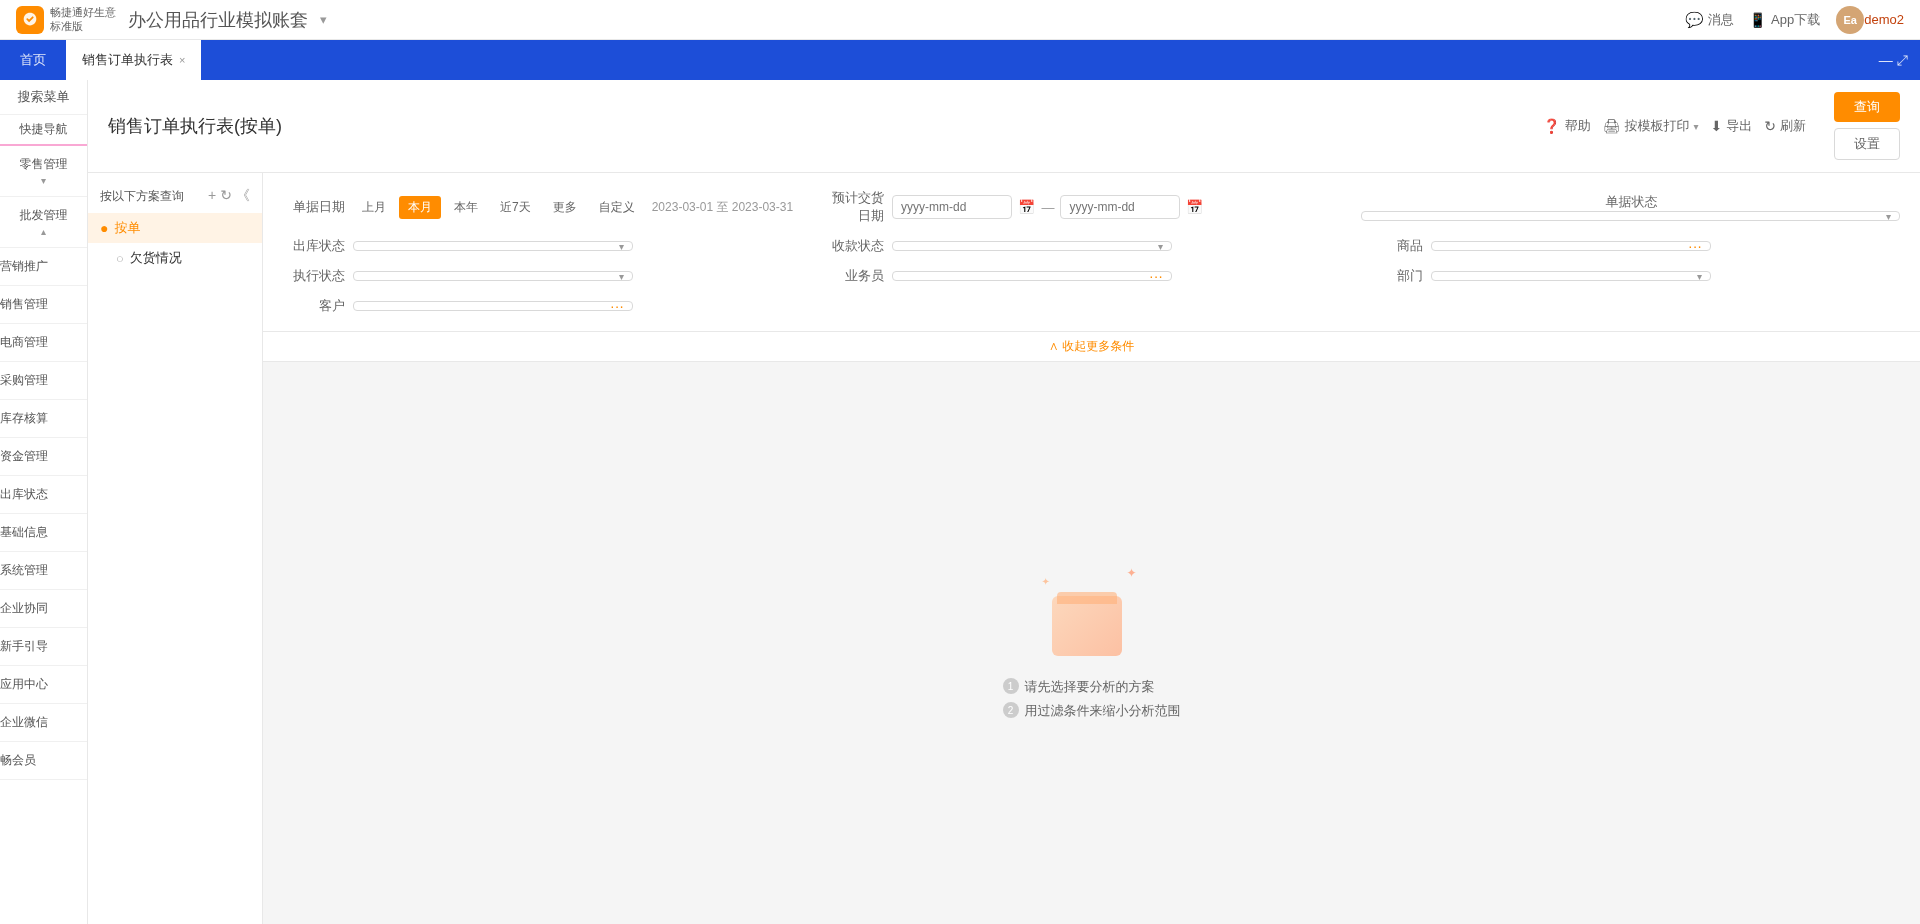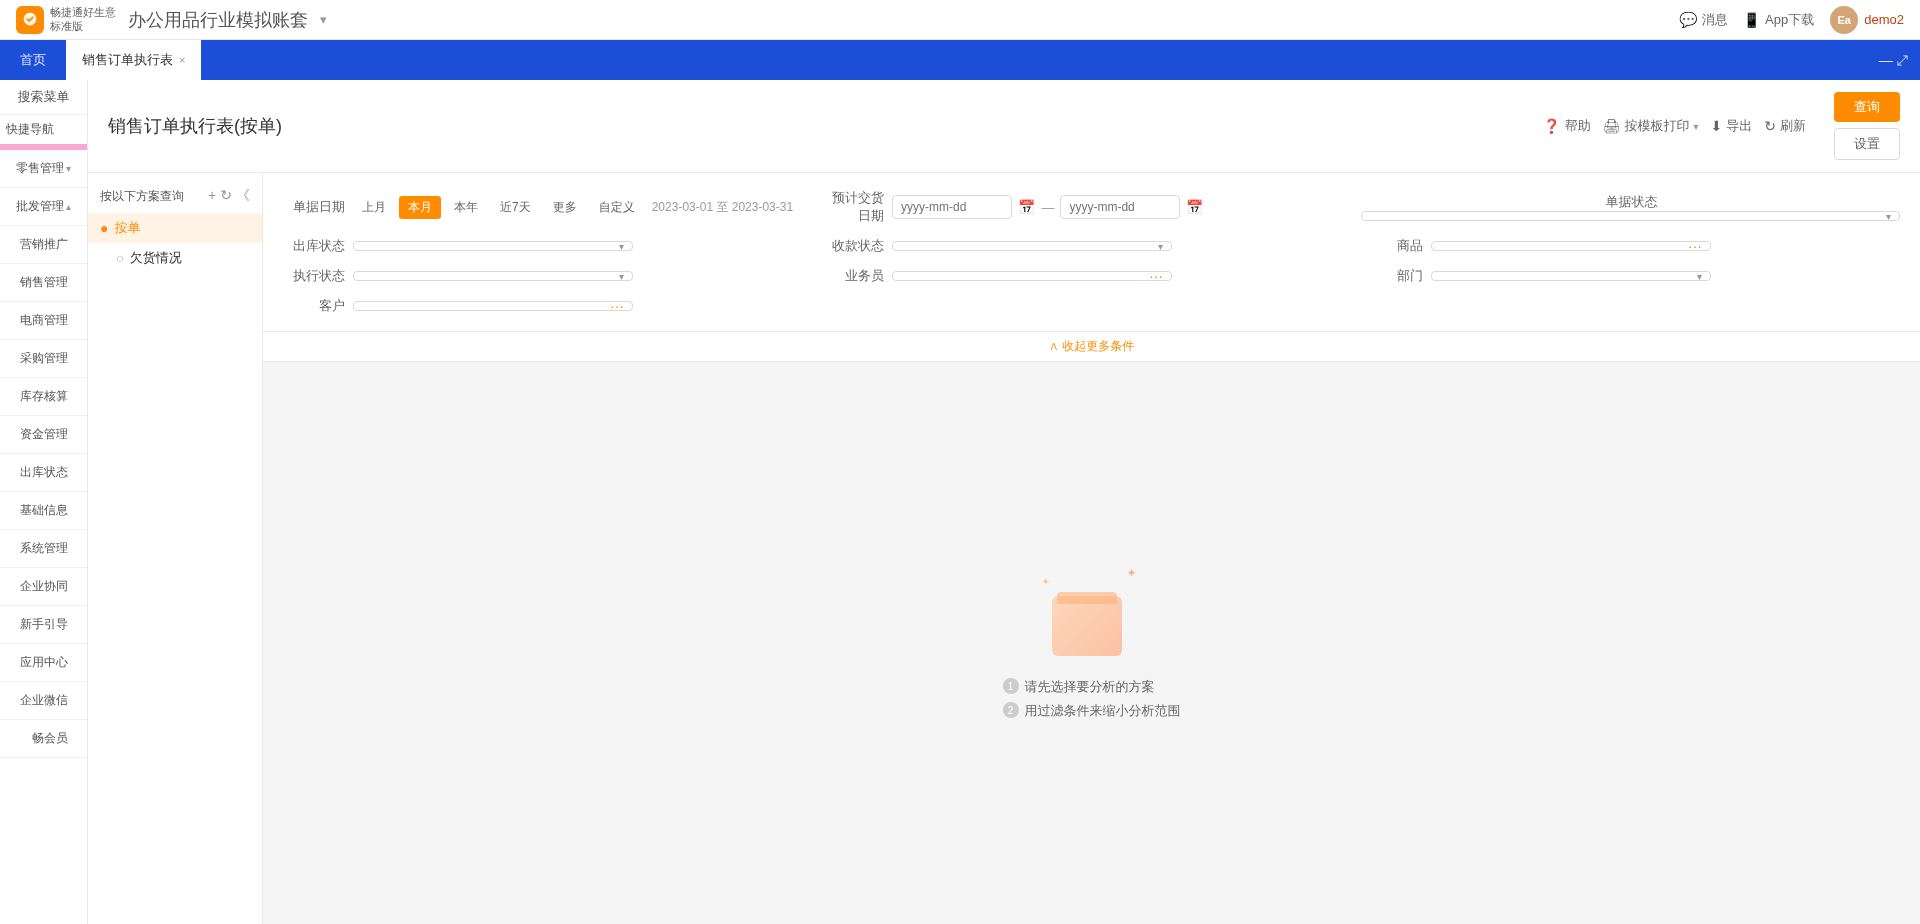--- a/index.html
+++ b/index.html
@@ -68,44 +68,44 @@
       background: #fff;
       border-right: 1px solid #e8e8e8;
       display: flex;
       flex-direction: column;
       overflow-y: auto;
       flex-shrink: 0;
     }
     .sidebar-item {
       display: flex;
       flex-direction: column;
-      align-items: flex-end;
-      padding: 10px 19px;
+      align-items: flex-start;
+      padding: 10px 0;
       cursor: pointer;
       color: #555;
       font-size: 12px;
       text-align: center;
       border-bottom: 1px solid #f0f0f0;
       gap: 2px;
     }
     .sidebar-search { padding: 8px 6px; font-size: 13px; color: #555; text-align: center; cursor: pointer; border-bottom: 1px solid #f0f0f0; }
-    .sidebar-nav { padding: 6px 6px; font-size: 12px; color: #555; cursor: pointer; border-bottom: 6px solid #f9a8d4; }
+    .sidebar-nav { padding: 6px 6px; font-size: 12px; color: #555; text-align: center; cursor: pointer; border-bottom: 2px solid #f9a8d4; }
     .sidebar-section {
       display: flex;
       flex-direction: column;
       align-items: center;
       padding: 8px 4px;
       cursor: pointer;
       color: #555;
       font-size: 12px;
       text-align: center;
       border-bottom: 1px solid #f0f0f0;
       gap: 2px;
     }
-    .sidebar-section.has-arrow { flex-direction: row; justify-content: center; gap: 2px; padding: 10px 8px; }
+    .sidebar-section.has-arrow { flex-direction: column; justify-content: center; gap: 2px; padding: 10px 8px; }
 
     
     .content-area { flex: 1; display: flex; flex-direction: column; overflow: hidden; }
 
     
     .page-header {
       background: #fff;
       padding: 12px 20px 0 20px;
       border-bottom: 1px solid #e8e8e8;
       flex-shrink: 0;
@@ -305,21 +305,21 @@
   </div>
   <div class="top-header-right">
     <div class="header-action">
       <span style="font-size:15px;">💬</span>
       <span>消息</span>
     </div>
     <div class="header-action">
       <span style="font-size:14px;">📱</span>
       <span>App下载</span>
     </div>
-    <div style="display:flex;align-items:center;gap:6px;">
+    <div style="display:flex;align-items:center;">
       <div class="avatar">
         <div class="avatar-placeholder">Ea</div>
       </div>
       <span class="demo-name">demo2</span>
     </div>
   </div>
 </div>
 
 <div class="tab-bar">
   <div class="tab-home">

